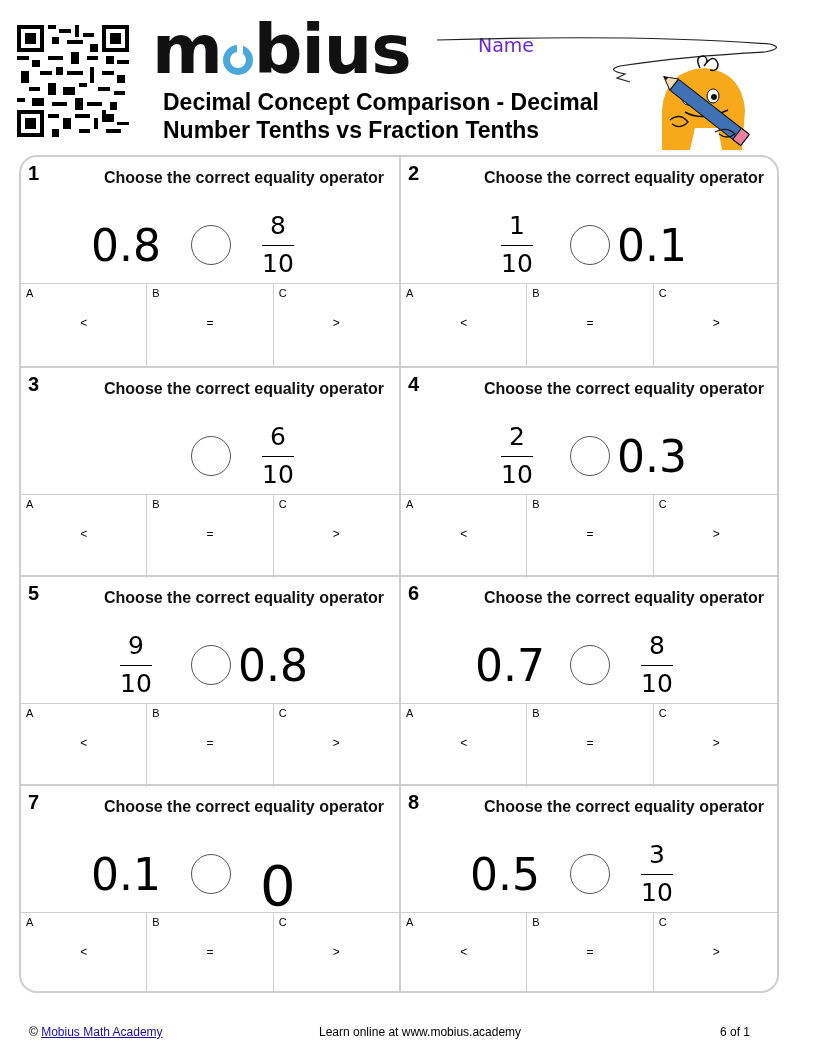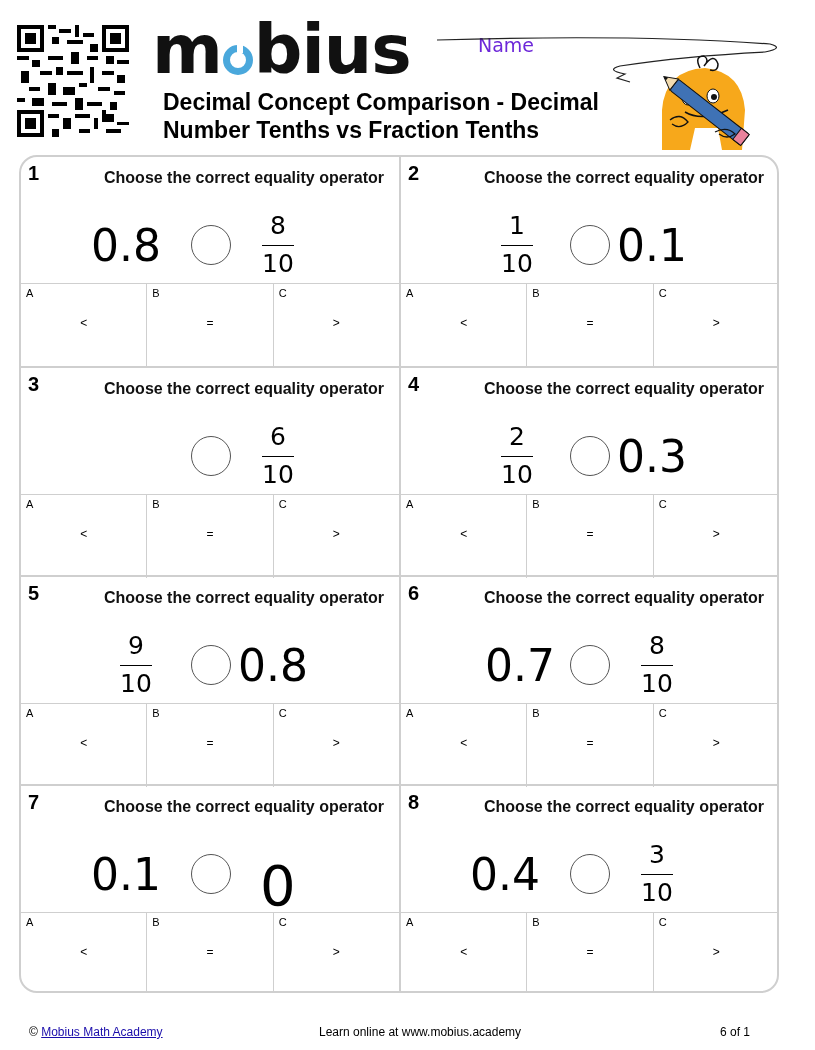--- a/index.html
+++ b/index.html
@@ -262,21 +262,21 @@
           <span class="letter">C</span>
           <span class="sym">&gt;</span>
         </div>
     </div>
   </div>
 
   <div class="cell c1 r2">
     <div class="qnum">6</div>
     <div class="prompt">Choose the correct equality operator</div>
     <div class="expr">
-      <span class="dec" style="left:84px">0.7</span>
+      <span class="dec" style="left:74px">0.7</span>
       <div class="circle" style="left:169px"></div>
       <div class="frac" style="left:240px">
           <div>8</div>
           <div class="bar"></div>
           <div>10</div>
         </div>
     </div>
     <div class="answers">
       <div class="opt">
           <span class="letter">A</span>
@@ -314,21 +314,21 @@
           <span class="letter">C</span>
           <span class="sym">&gt;</span>
         </div>
     </div>
   </div>
 
   <div class="cell c1 r3">
     <div class="qnum">8</div>
     <div class="prompt">Choose the correct equality operator</div>
     <div class="expr">
-      <span class="dec" style="left:69px">0.4</span>
+      <span class="dec" style="left:69px">0.5</span>
       <div class="circle" style="left:169px"></div>
       <div class="frac" style="left:240px">
           <div>3</div>
           <div class="bar"></div>
           <div>10</div>
         </div>
     </div>
     <div class="answers">
       <div class="opt">
           <span class="letter">A</span>

